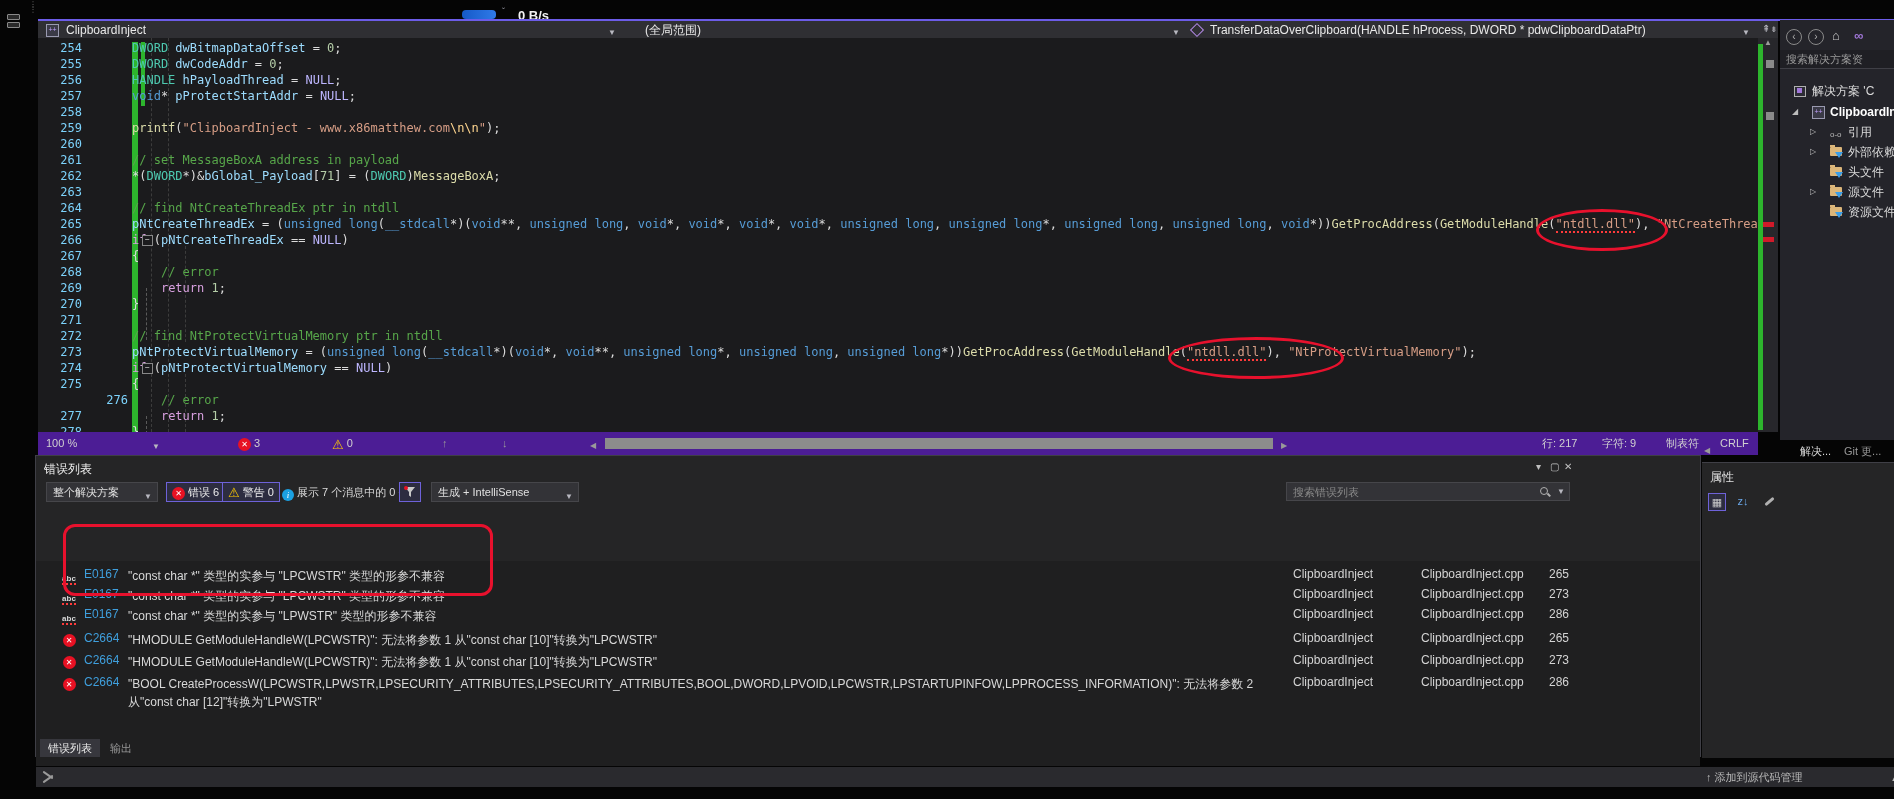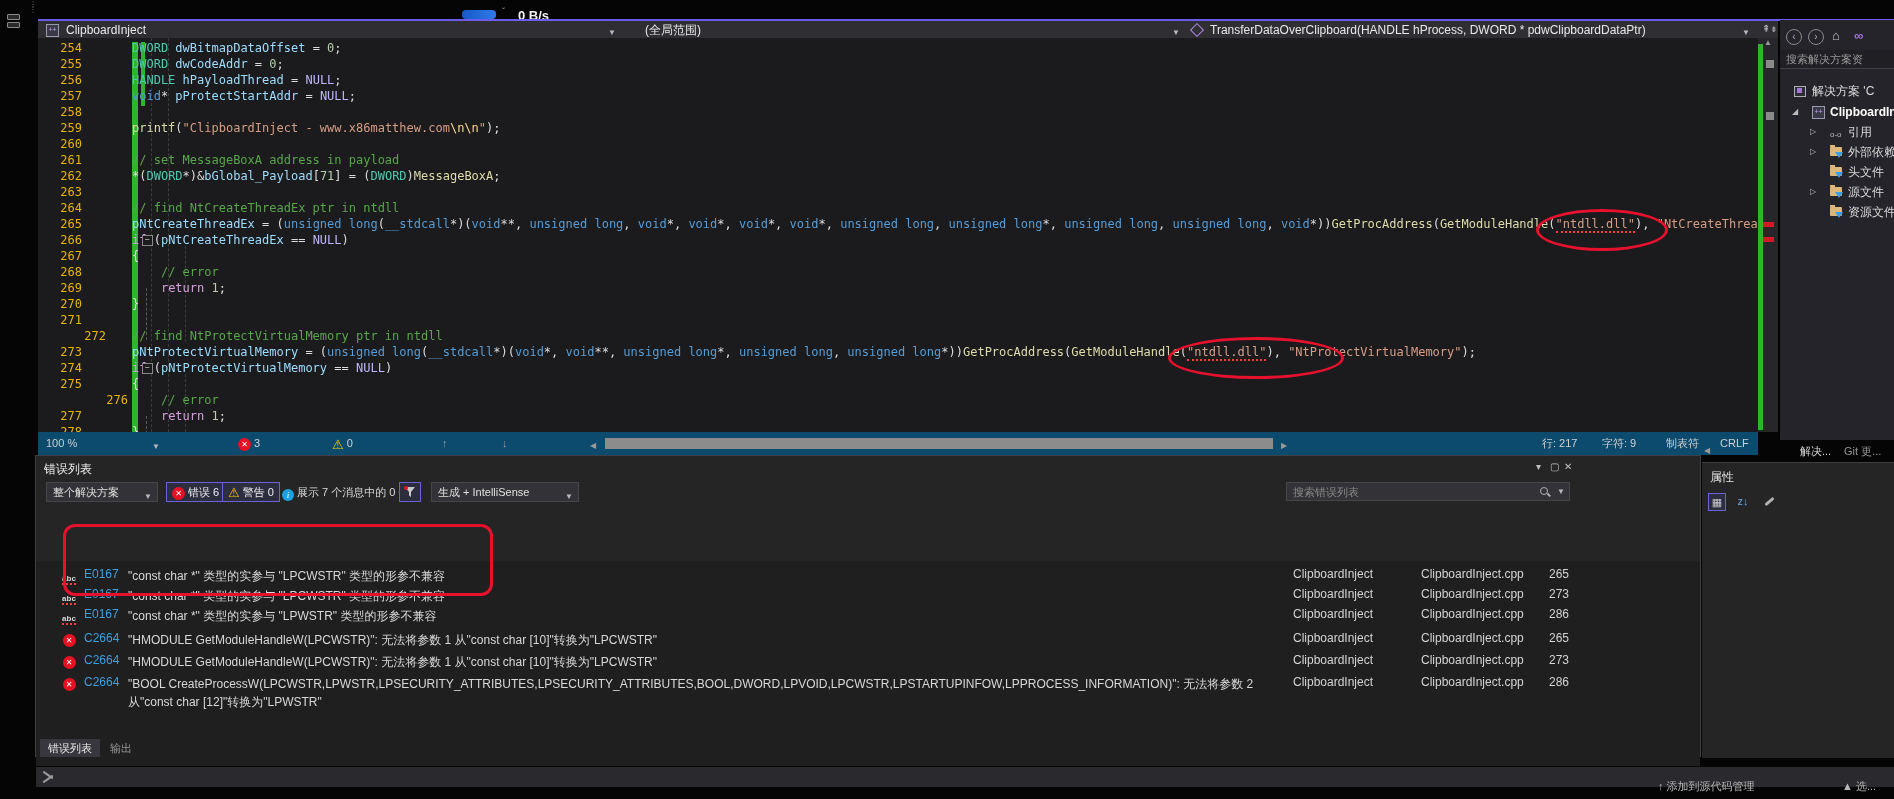--- a/index.html
+++ b/index.html
@@ -17,21 +17,21 @@
   #net-widget{left:462px;top:8px;height:12px;}
   #net-blob{position:absolute;left:0;top:2px;width:34px;height:9px;background:linear-gradient(90deg,#1559c8,#2f7ae8);border-radius:4px;}
   #net-caret{position:absolute;left:40px;top:-2px;color:#9a9aa5;font-size:9px;}
   #net-speed{position:absolute;left:56px;top:0;color:#f2f2f2;font-size:13px;font-weight:bold;white-space:nowrap;}
   #left-dock-icon{left:7px;top:14px;width:13px;height:16px;}
   #left-dock-icon div{height:4px;border:1px solid #8a8a8a;border-radius:1px;margin-bottom:2px;background:#2a2a2a;}
   #dots-col{left:29px;top:2px;color:#6a6a6a;font-size:8px;line-height:5px;width:8px;text-align:center;}
   
   #editor{left:38px;top:38px;width:1720px;height:394px;background:#1b1b1d;overflow:hidden;
           font-family:"DejaVu Sans Mono",monospace;font-size:12px;}
-  .gut{position:absolute;left:0;width:44px;text-align:right;color:#eab308;line-height:16px;}
+  .gut{position:absolute;left:0;width:44px;text-align:right;color:#7dd3fc;line-height:16px;}
   #green-bar{left:94px;top:4px;width:6px;height:390px;background:#2db52d;}
   #green-bar2{left:103px;top:4px;width:4px;height:64px;background:#2db52d;}
   .iguide{position:absolute;top:0;width:0;height:394px;border-left:1px dashed #3c3c3c;}
   .iguide2{position:absolute;width:0;border-left:1px dashed #3c3c3c;}
   .code-line{position:absolute;left:0;width:1720px;height:16px;line-height:16px;white-space:pre;padding-left:94px;box-sizing:border-box;}
   .sg-ty{color:#4EC9B0}.sg-kw{color:#569CD6}.sg-va{color:#9CDCFE}.sg-fn{color:#DCDCAA}
   .sg-cm{color:#57A64A}.sg-st{color:#D69D85}.sg-mc{color:#BEB7FF}.sg-nu{color:#B5CEA8}
   .sg-ct{color:#D8A0DF}.sg-pl{color:#DCDCDC}.sg-es{color:#FFD68F}
   .sg-se{color:#D69D85;border-bottom:2px dotted #ff3b3b;}
   .fold-box{position:absolute;left:104px;width:9px;height:9px;border:1px solid #888;background:#1b1b1d;
@@ -39,21 +39,21 @@
   .fold-guide{position:absolute;left:108px;width:0;border-left:1px dashed #5a5a5a;}
   .annot{position:absolute;border:3px solid #e8112d;border-radius:50%;}
   .annot-rect{position:absolute;border:3px solid #e8112d;border-radius:12px;}
   
   #vscroll{left:1758px;top:38px;width:20px;height:394px;background:#27272b;}
   #vgreen{position:absolute;left:0;top:6px;width:5px;height:386px;background:#2db52d;}
   .vsq{position:absolute;left:8px;width:8px;height:8px;background:#8a8a8a;}
   .vred{position:absolute;left:5px;width:11px;height:5px;background:#d11a2a;}
   #vscroll .arr{position:absolute;left:6px;color:#9a9a9a;font-size:8px;}
   
-  #ed-status{left:38px;top:432px;width:1720px;height:23px;background:#0c4a6e;font-size:11px;color:#d0d0d0;}
+  #ed-status{left:38px;top:432px;width:1720px;height:23px;background:#4c1d95;font-size:11px;color:#d0d0d0;}
   .es-item{position:absolute;top:4px;line-height:15px;white-space:nowrap;}
   .err-dot{display:inline-block;width:13px;height:13px;border-radius:50%;background:#e81123;color:#fff;
            font-size:8px;line-height:13px;text-align:center;vertical-align:middle;}
   .warn-tri{color:#ffcc00;font-size:13px;vertical-align:middle;}
   #hthumb{position:absolute;left:567px;top:6px;width:668px;height:11px;background:#8c8c8c;}
   
   #error-panel{left:35px;top:455px;width:1666px;height:302px;background:#252526;border:1px solid #3f3f46;box-sizing:border-box;}
   #ep-title{position:absolute;left:8px;top:5px;font-size:12px;color:#f0f0f0;}
   .ep-winbtn{position:absolute;top:5px;color:#c0c0c0;font-size:10px;}
   #ep-toolbar{position:absolute;left:0;top:24px;width:100%;height:26px;}
@@ -101,21 +101,21 @@
   .solic i{position:absolute;left:2px;top:1px;width:5px;height:5px;background:#a177d9;}
   #right-tabs{left:1700px;top:443px;width:194px;height:19px;font-size:11px;color:#979797;}
   #props{left:1702px;top:462px;width:192px;height:295px;background:#252526;border-top:1px solid #3f3f46;}
   #props-title{position:absolute;left:8px;top:6px;font-size:12px;color:#e0e0e0;}
   #props-toolbar{position:absolute;left:6px;top:30px;height:22px;}
   .ptool{position:absolute;top:0;width:18px;height:18px;text-align:center;line-height:17px;color:#c8c8c8;font-size:11px;}
   .ptool.sel{border:1px solid #6e62d9;background:#2d2d40;box-sizing:border-box;}
   .wrench{position:absolute;left:2px;top:7px;width:11px;height:3px;background:#b0b0b0;border-radius:2px;transform:rotate(-40deg);}
   
   #main-status{left:36px;top:767px;width:1858px;height:20px;background:#2a2a2e;font-size:11px;color:#b8b8b8;}
-  .ms-item{position:absolute;top:12px;white-space:nowrap;}
+  .ms-item{position:absolute;top:3px;white-space:nowrap;margin-left:48px;}
   .toolsic{position:absolute;left:6px;top:5px;width:12px;height:10px;}
   .toolsic i{position:absolute;width:12px;height:2px;background:#9a9a9a;border-radius:1px;}
   .mag{display:inline-block;position:relative;width:12px;height:12px;vertical-align:middle;}
   .mag:before{content:"";position:absolute;left:1px;top:1px;width:6px;height:6px;border:1.5px solid #b0b0b0;border-radius:50%;}
   .mag:after{content:"";position:absolute;left:8px;top:8px;width:4px;height:1.5px;background:#b0b0b0;transform:rotate(45deg);}
 </style>
 </head>
 <body>
 
 <div id="screen">
@@ -163,21 +163,21 @@
         <div class="gut" style="top: 130px;">262</div>
         <div class="gut" style="top: 146px;">263</div>
         <div class="gut" style="top: 162px;">264</div>
         <div class="gut" style="top: 178px;">265</div>
         <div class="gut" style="top: 194px;">266</div>
         <div class="gut" style="top: 210px;">267</div>
         <div class="gut" style="top: 226px;">268</div>
         <div class="gut" style="top: 242px;">269</div>
         <div class="gut" style="top: 258px;">270</div>
         <div class="gut" style="top: 274px;">271</div>
-        <div class="gut" style="top: 290px; margin-left: 24px;">272</div>
+        <div class="gut" style="top: 290px;">272</div>
         <div class="gut" style="top: 306px;">273</div>
         <div class="gut" style="top: 322px;">274</div>
         <div class="gut" style="top: 338px;">275</div>
         <div class="gut" style="top: 354px; padding-left: 46px;">276</div>
         <div class="gut" style="top: 370px;">277</div>
         <div class="gut" style="top: 386px;">278</div>
       </div>
     <div class="abs" id="green-bar"></div>
     <div class="abs" id="green-bar2"></div>
     <div id="code-lines">

